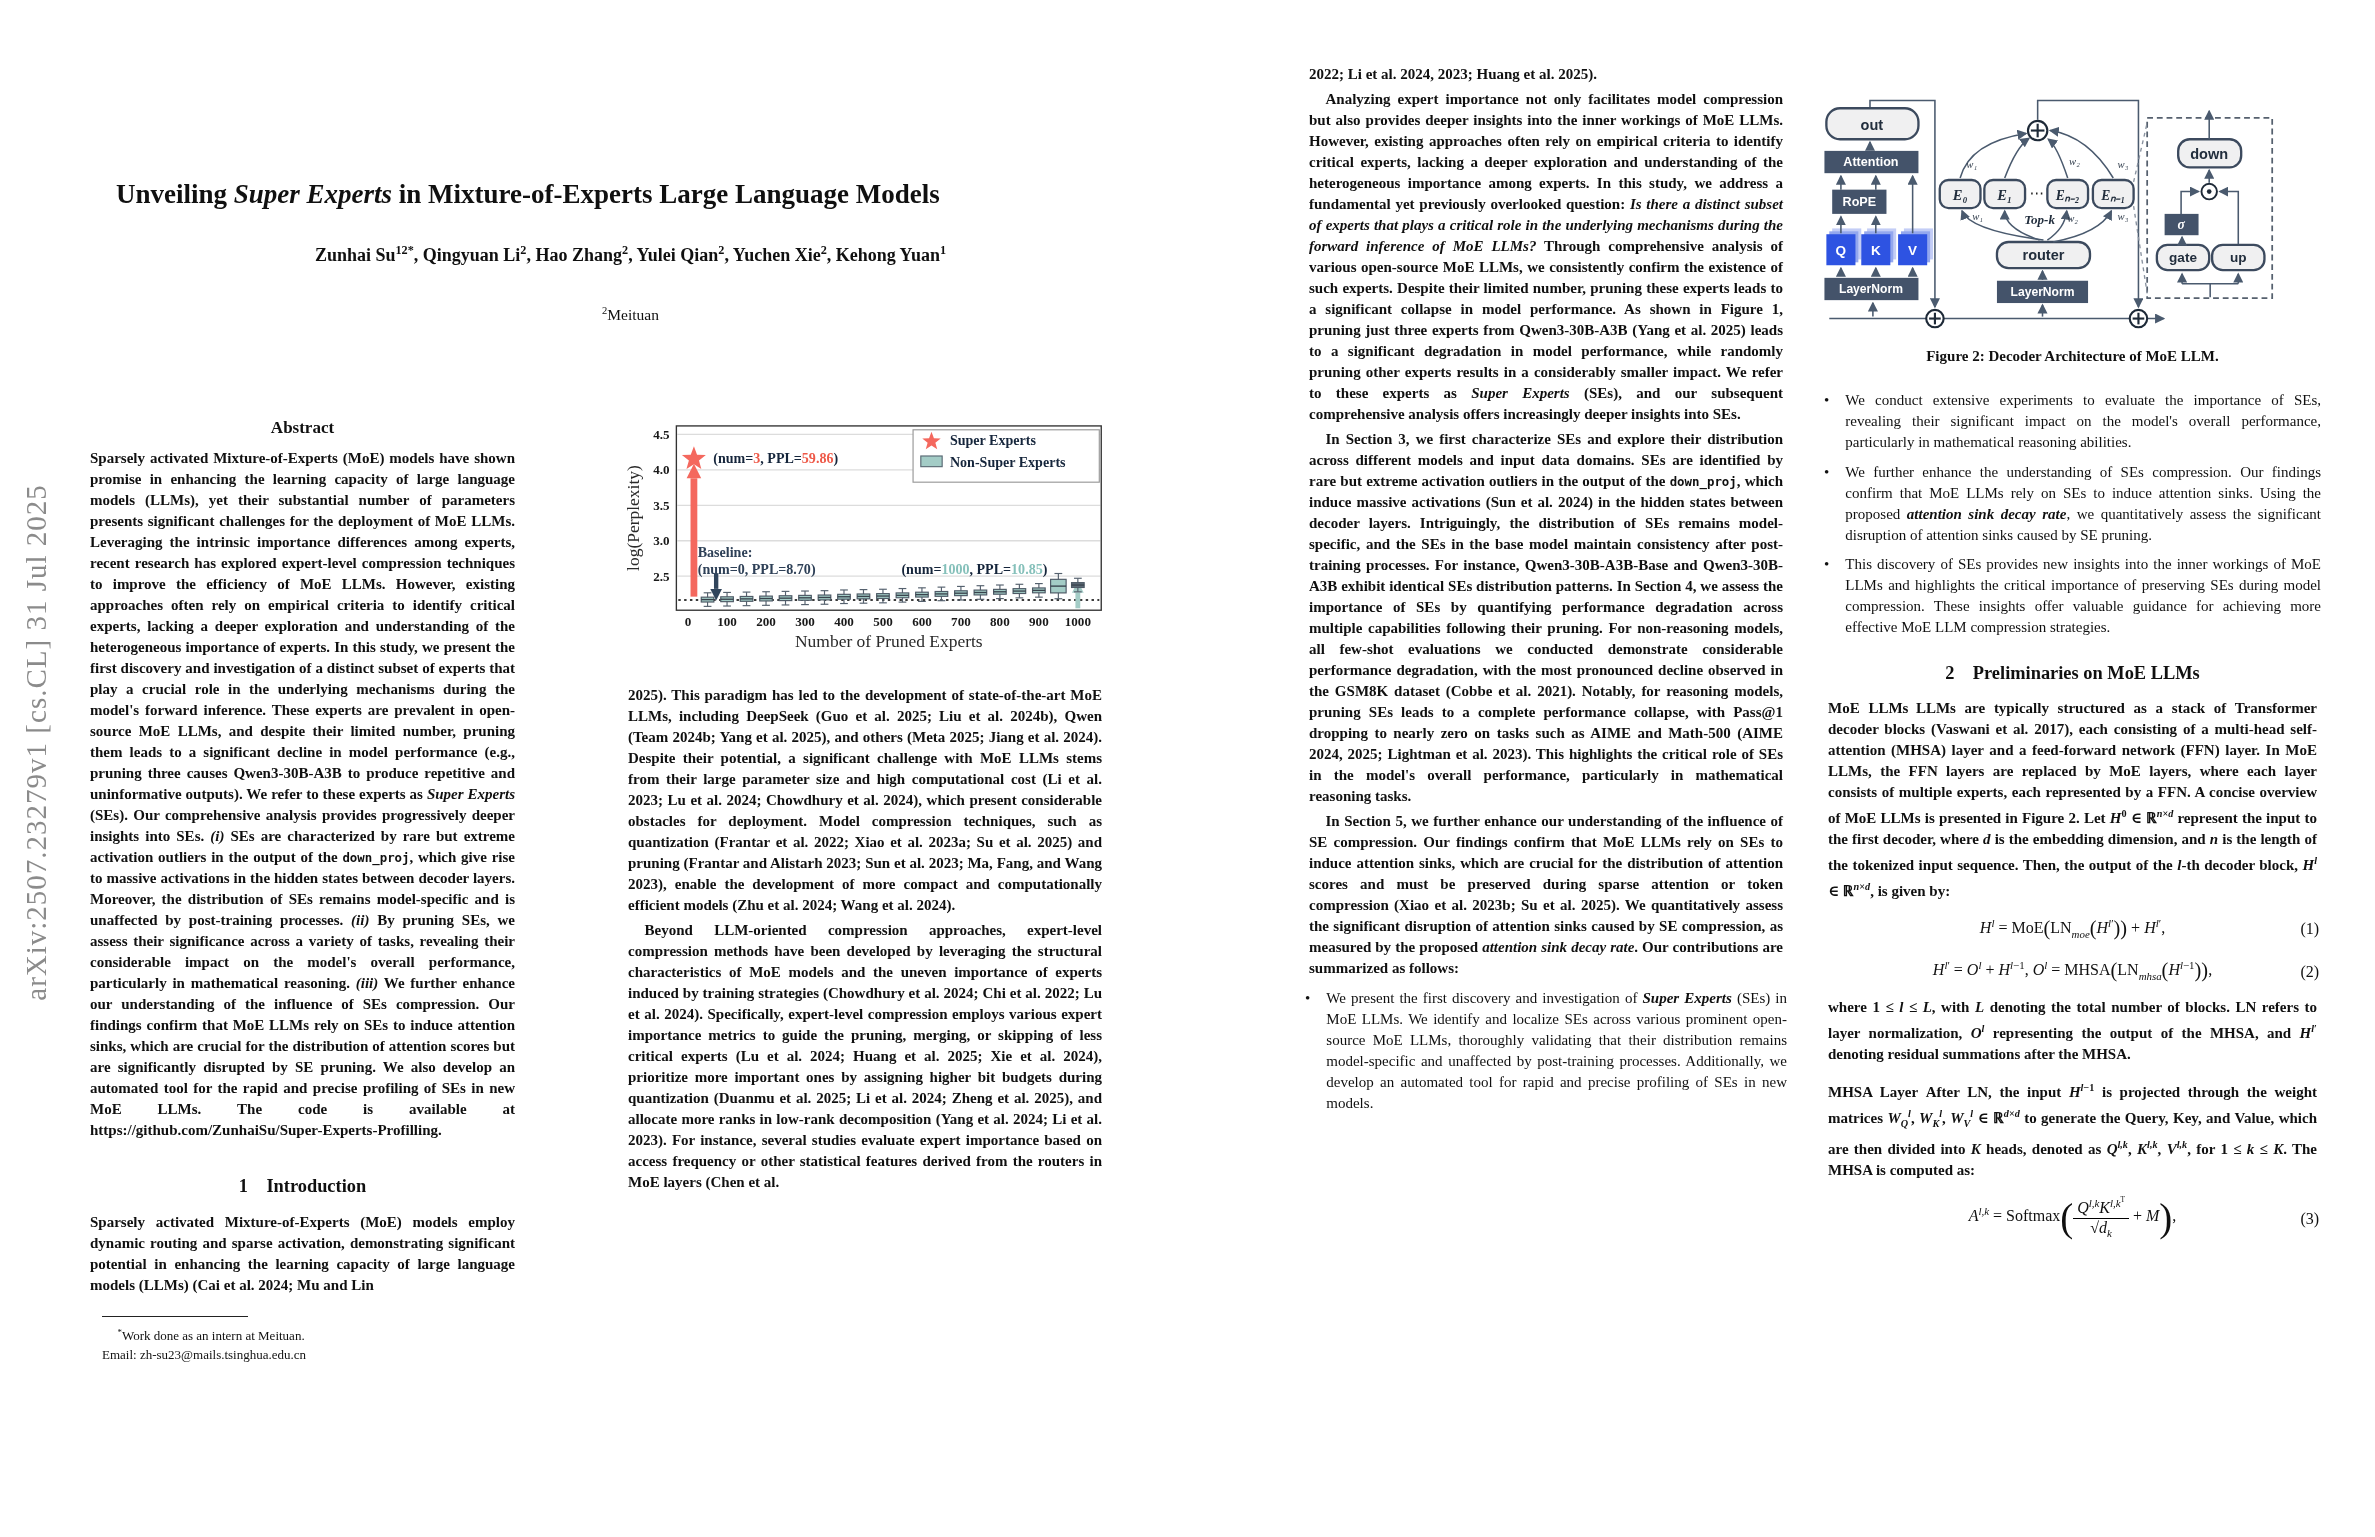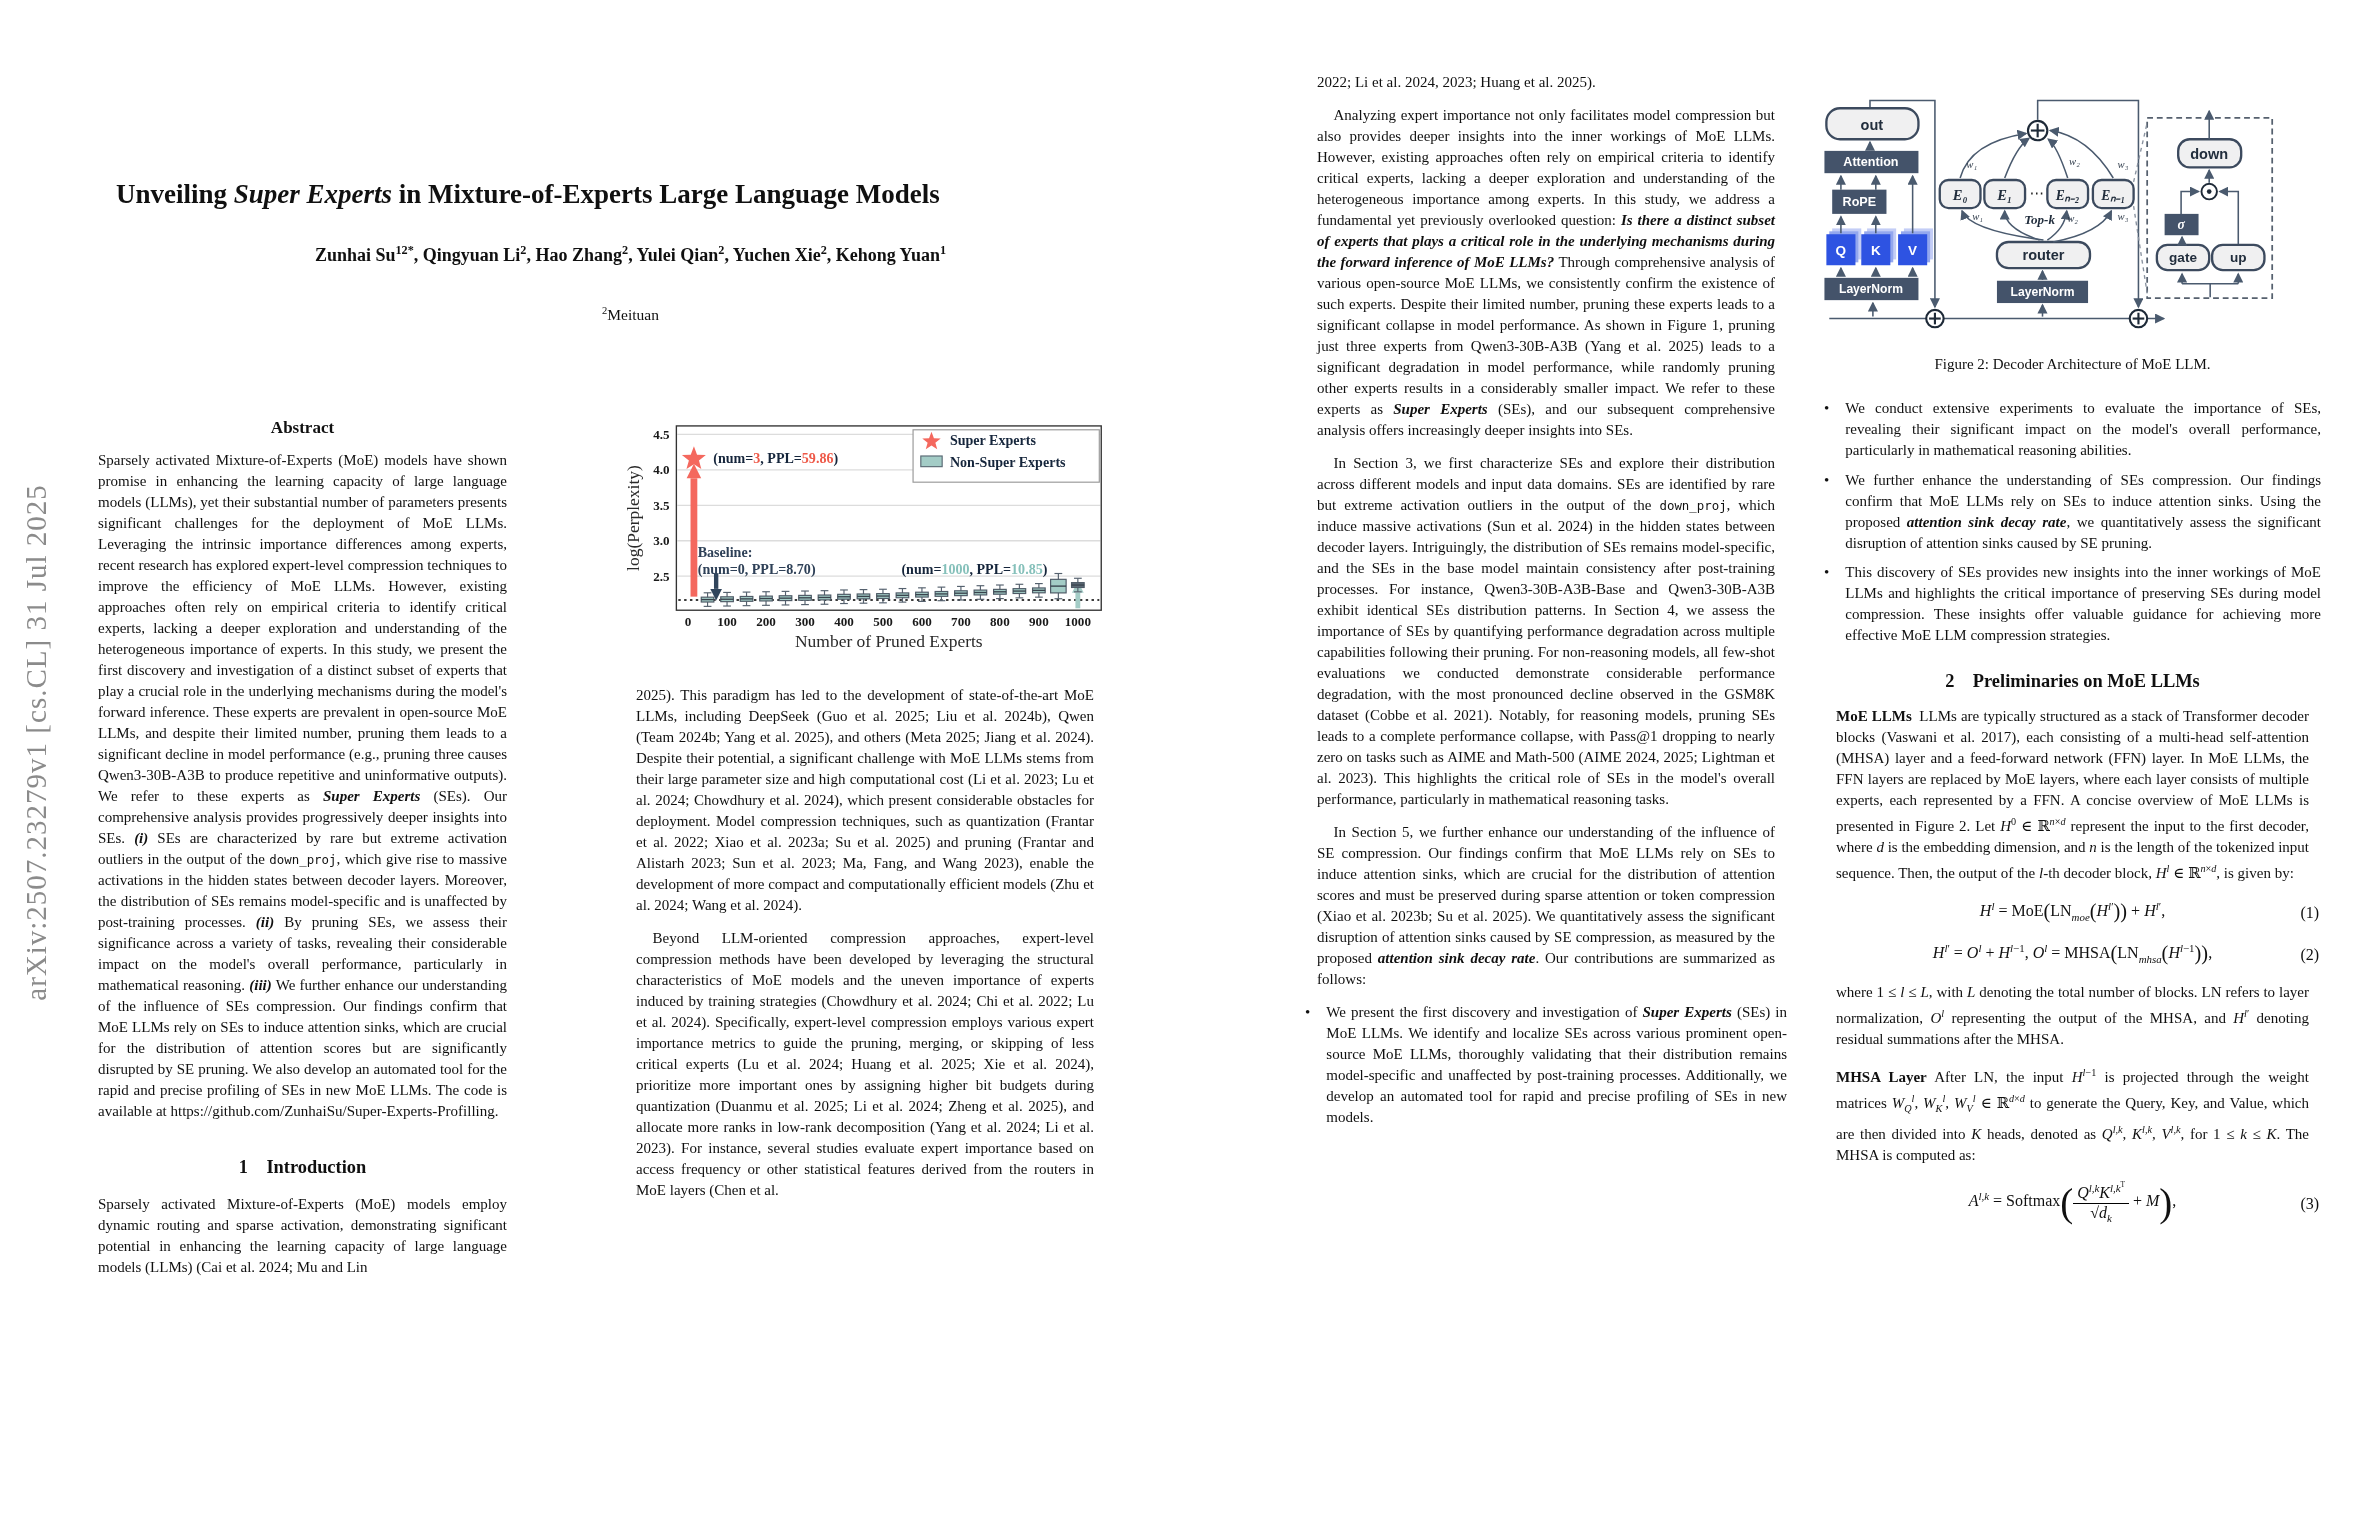--- a/index.html
+++ b/index.html
@@ -6,21 +6,21 @@
   .page{position:relative;width:2375px;height:1537px;background:#fff;overflow:hidden;
         font-family:"Liberation Serif","DejaVu Serif",serif;color:#101010;}
   .wm{position:absolute;left:-303px;top:726px;width:679px;text-align:center;
       transform:rotate(-90deg);font-size:29px;color:#8b8b8b;letter-spacing:1px;white-space:nowrap;}
   .title{position:absolute;left:116px;top:179px;width:1029px;text-align:left;
          font-size:27px;font-weight:bold;}
   .authors{position:absolute;left:116px;top:243px;width:1029px;text-align:center;
            font-size:18px;font-weight:bold;}
   .affil{position:absolute;left:116px;width:1029px;text-align:center;font-size:15.5px;}
   .col{position:absolute;text-align:justify;font-size:15px;line-height:21px;}
-  .col p{margin:12px;}
+  .col p{margin:4px;font-weight:bold;}
   .ind{text-indent:16.5px;}
   .abs-head{text-align:center;font-weight:bold;font-size:17px;margin:0 0 9.7px 0;}
   .abs-body{margin:0 17.5px;}
   .sec-head{text-align:center;font-weight:bold;font-size:18.4px;margin:0;}
   .mono{font-family:"DejaVu Sans Mono","Liberation Mono",monospace;font-size:12.4px;}
   .fnote{position:absolute;left:102px;top:1316px;width:433px;font-size:13px;line-height:18.4px;}
   .fnote .rule{width:146px;border-top:1.3px solid #222;margin-bottom:5.8px;}
   .caption{margin-top:11.6px;text-align:justify;}
   .cap2{text-align:center;margin-top:9.7px;}
   .bullet{display:flex;margin-top:8.7px;}
@@ -59,20 +59,25 @@
 
   <div class="title">Unveiling <i>Super Experts</i> in Mixture-of-Experts Large Language Models</div>
   <div class="authors">Zunhai Su<sup>12*</sup>, Qingyuan Li<sup>2</sup>, Hao Zhang<sup>2</sup>, Yulei Qian<sup>2</sup>, Yuchen Xie<sup>2</sup>, Kehong Yuan<sup>1</sup></div>
   <div class="affil" style="top:305px;"><sup>2</sup>Meituan</div>
 
   <div class="col" style="left:86px;top:417px;width:433px;">
     <div class="abs-head">Abstract</div>
     <p class="abs-body">Sparsely activated Mixture-of-Experts (MoE) models have shown promise in enhancing the learning capacity of large language models (LLMs), yet their substantial number of parameters presents significant challenges for the deployment of MoE LLMs. Leveraging the intrinsic importance differences among experts, recent research has explored expert-level compression techniques to improve the efficiency of MoE LLMs. However, existing approaches often rely on empirical criteria to identify critical experts, lacking a deeper exploration and understanding of the heterogeneous importance of experts. In this study, we present the first discovery and investigation of a distinct subset of experts that play a crucial role in the underlying mechanisms during the model's forward inference. These experts are prevalent in open-source MoE LLMs, and despite their limited number, pruning them leads to a significant decline in model performance (e.g., pruning three causes Qwen3-30B-A3B to produce repetitive and uninformative outputs). We refer to these experts as <b><i>Super Experts</i></b> (SEs). Our comprehensive analysis provides progressively deeper insights into SEs. <b><i>(i)</i></b> SEs are characterized by rare but extreme activation outliers in the output of the <span class="mono">down_proj</span>, which give rise to massive activations in the hidden states between decoder layers. Moreover, the distribution of SEs remains model-specific and is unaffected by post-training processes. <b><i>(ii)</i></b> By pruning SEs, we assess their significance across a variety of tasks, revealing their considerable impact on the model's overall performance, particularly in mathematical reasoning. <b><i>(iii)</i></b> We further enhance our understanding of the influence of SEs compression. Our findings confirm that MoE LLMs rely on SEs to induce attention sinks, which are crucial for the distribution of attention scores but are significantly disrupted by SE pruning. We also develop an automated tool for the rapid and precise profiling of SEs in new MoE LLMs. The code is available at https://github.com/ZunhaiSu/Super-Experts-Profilling.</p>
     <div class="sec-head" style="margin-top:35px;">1 Introduction</div>
     <p style="margin-top:15.5px;">Sparsely activated Mixture-of-Experts (MoE) models employ dynamic routing and sparse activation, demonstrating significant potential in enhancing the learning capacity of large language models (LLMs) (Cai et al. 2024; Mu and Lin</p>
+  </div>
+  <div class="fnote">
+    <div class="rule"></div>
+    <div style="text-indent:15.5px;"><sup>*</sup>Work done as an intern at Meituan.</div>
+    <div>Email: zh-su23@mails.tsinghua.edu.cn</div>
   </div>
 
   <div class="col" style="left:624px;top:420px;width:482px;">
     <svg id="fig1-chart" width="485" height="233" viewBox="0 0 500 240" style="font-size:15.3px">
         <line x1="55" x2="491" y1="160.92307692307693" y2="160.92307692307693" stroke="#dcdcdc" stroke-width="1.3"></line>
         <text x="47" y="165.42307692307693" text-anchor="end" class="tick">2.5</text>
         <line x1="55" x2="491" y1="124.38461538461539" y2="124.38461538461539" stroke="#dcdcdc" stroke-width="1.3"></line>
         <text x="47" y="128.8846153846154" text-anchor="end" class="tick">3.0</text>
         <line x1="55" x2="491" y1="87.84615384615385" y2="87.84615384615385" stroke="#dcdcdc" stroke-width="1.3"></line>
         <text x="47" y="92.34615384615385" text-anchor="end" class="tick">3.5</text>

